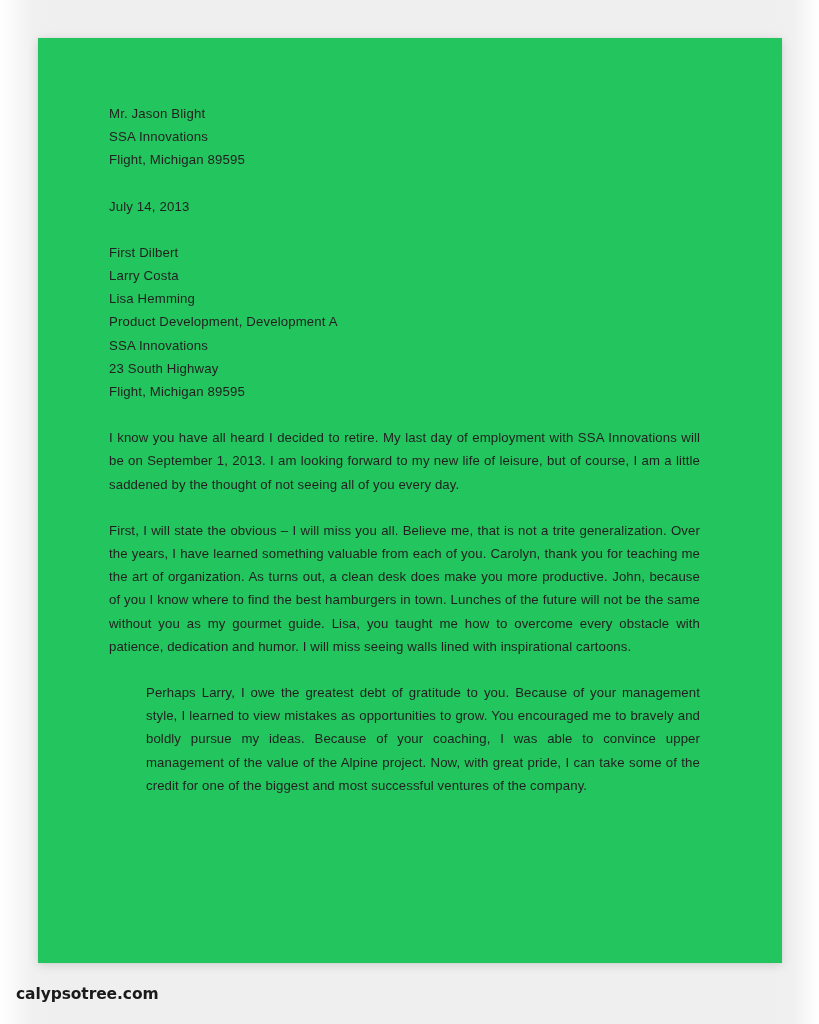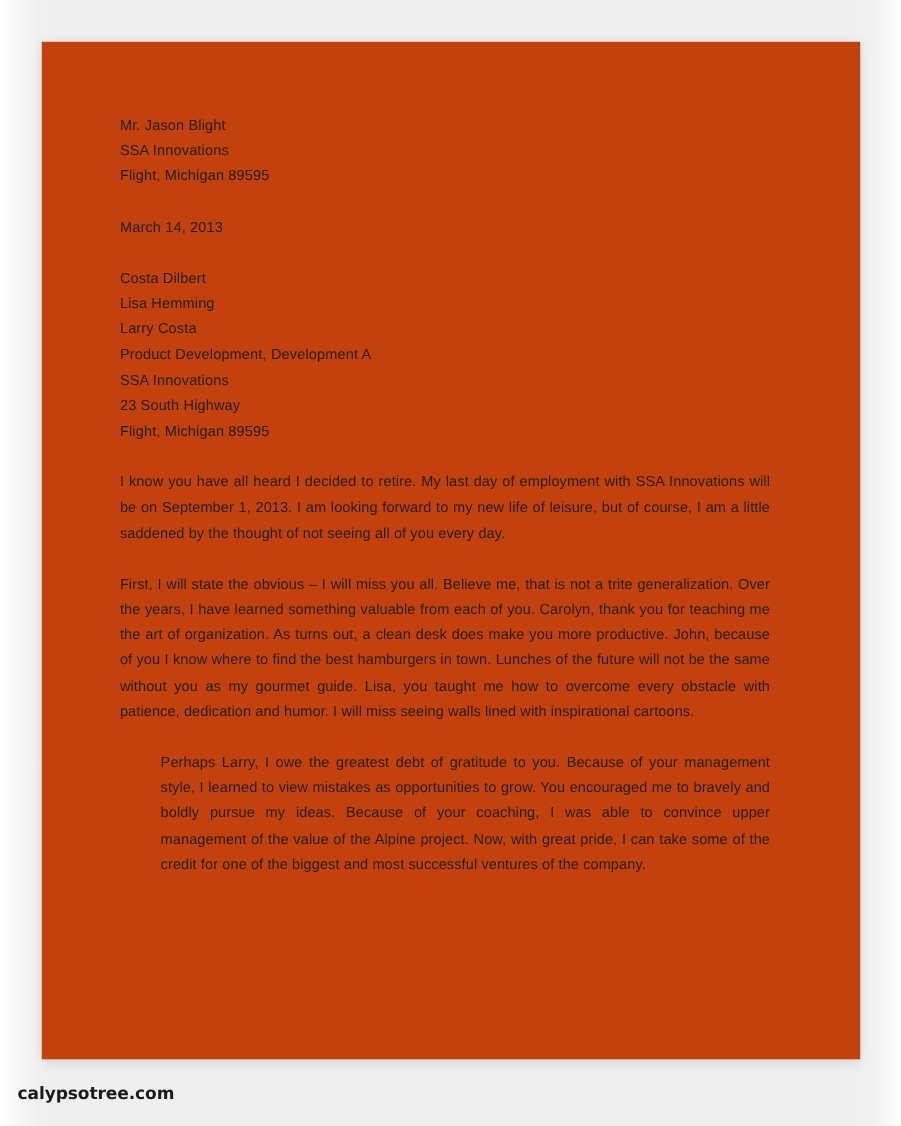--- a/index.html
+++ b/index.html
@@ -19,21 +19,21 @@
     inset: 0;
     background:
       linear-gradient(to right, #ffffff 0px, #f0f0f0 34px, #efefef 60px, #efefef calc(100% - 60px), #f0f0f0 calc(100% - 26px), #ffffff 100%);
   }
   .page {
     position: absolute;
     left: 38px;
     top: 38px;
     width: 744px;
     height: 925px;
-    background: #c2410c;
+    background: #22c55e;
     box-shadow: 0 2px 10px rgba(0,0,0,0.13), 0 0 2px rgba(0,0,0,0.07);
   }
   .letter {
     position: absolute;
     left: 71px;
     top: 64px;
     width: 591px;
   }
   .line {
     font-size: 13.2px;
@@ -92,27 +92,27 @@
 <div class="page">
   <div class="letter">
 
     <div class="block">
       <div class="line">Mr. Jason Blight</div>
       <div class="line">SSA Innovations</div>
       <div class="line">Flight, Michigan 89595</div>
     </div>
 
     <div class="block">
-      <div class="line">March 14, 2013</div>
+      <div class="line">July 14, 2013</div>
     </div>
 
     <div class="block">
-      <div class="line">Costa Dilbert</div>
+      <div class="line">First Dilbert</div>
+      <div class="line">Larry Costa</div>
       <div class="line">Lisa Hemming</div>
-      <div class="line">Larry Costa</div>
       <div class="line">Product Development, Development A</div>
       <div class="line">SSA Innovations</div>
       <div class="line">23 South Highway</div>
       <div class="line">Flight, Michigan 89595</div>
     </div>
 
 
     <p class="para">I know you have all heard I decided to retire. My last day of employment with SSA Innovations will be on September 1, 2013. I am looking forward to my new life of leisure, but of course, I am a little saddened by the thought of not seeing all of you every day.</p>
     <p class="para">First, I will state the obvious – I will miss you all. Believe me, that is not a trite generalization. Over the years, I have learned something valuable from each of you. Carolyn, thank you for teaching me the art of organization. As turns out, a clean desk does make you more productive. John, because of you I know where to find the best hamburgers in town. Lunches of the future will not be the same without you as my gourmet guide. Lisa, you taught me how to overcome every obstacle with patience, dedication and humor. I will miss seeing walls lined with inspirational cartoons.</p>
     <p class="para last">Perhaps Larry, I owe the greatest debt of gratitude to you. Because of your management style, I learned to view mistakes as opportunities to grow. You encouraged me to bravely and boldly pursue my ideas. Because of your coaching, I was able to convince upper management of the value of the Alpine project. Now, with great pride, I can take some of the credit for one of the biggest and most successful ventures of the company.</p>

